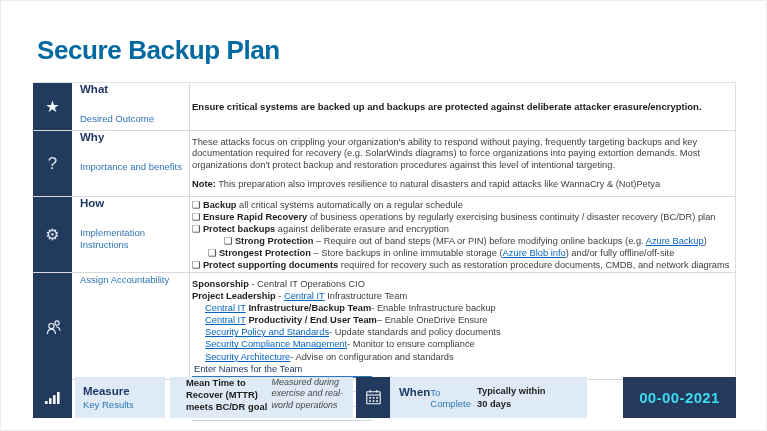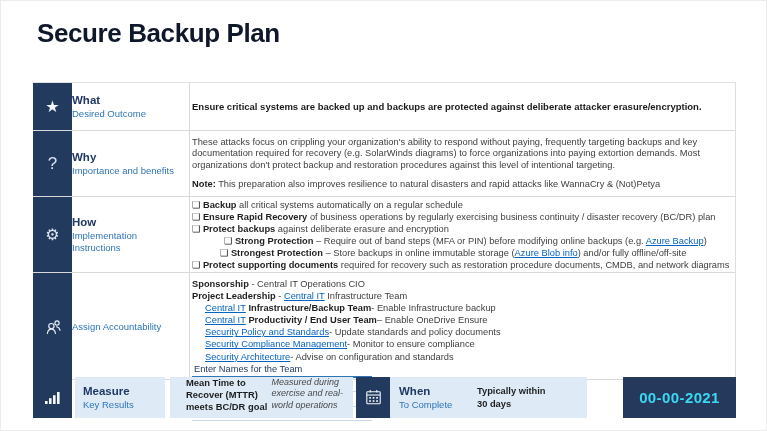--- a/index.html
+++ b/index.html
@@ -3,22 +3,22 @@
 <meta charset="utf-8">
 <style>
   html,body{margin:0;padding:0;}
   body{
     width:767px;height:431px;position:relative;overflow:hidden;
     background:#ffffff;font-family:"Liberation Sans",sans-serif;
     -webkit-font-smoothing:antialiased;
   }
   .slide{position:absolute;inset:0;background:#fff;box-shadow:inset 0 0 0 1px #ececec;}
   .page-title{
-    position:absolute;left:37px;top:18px;font-size:26px;font-weight:700;
-    color:#0f172a;letter-spacing:-0.4px;
+    position:absolute;left:37px;top:35px;font-size:26px;font-weight:700;
+    color:#0369a1;letter-spacing:-0.4px;
   }
   
   .tbl{
     position:absolute;left:33px;top:82px;width:703px;
     border-top:1px solid #e2e2e2;border-right:1px solid #dedede;box-sizing:border-box;
     background:#fff;
   }
   .trow{display:flex;border-bottom:1px solid #d9d9d9;}
   .r-what{height:47px;}
   .r-why{height:65px;}
@@ -26,21 +26,21 @@
   .r-who{height:106px;}
   .icell{
     width:39px;flex:0 0 39px;background:#223a5e;color:#fff;
     display:flex;align-items:center;justify-content:center;
   }
   .iglyph{font-size:16px;color:#f4f7fb;line-height:1;}
   .iglyph.q{font-size:17px;color:#d9e2f0;font-weight:400;}
   .iglyph.gear{font-size:16px;color:#d9e2f0;}
   .lcell{
     width:118px;flex:0 0 118px;border-right:1px solid #d9d9d9;box-sizing:border-box;
-    display:flex;flex-direction:column;justify-content:center;padding-left:0;
+    display:flex;flex-direction:column;justify-content:flex-start;padding-left:8px;gap:16px;
   }
   .rowlabel{font-size:11.5px;font-weight:700;color:#1f3864;line-height:1.15;}
   .rowsub{font-size:9.5px;color:#2e75b6;line-height:1.2;margin-top:1px;white-space:pre-line;}
   .ccell{
     flex:1;box-sizing:border-box;padding:4px 5px 4px 2px;
     display:flex;flex-direction:column;justify-content:center;
     font-size:9.3px;color:#3e3e3e;
   }
   .outcome{font-weight:700;color:#1c1c1c;font-size:9.5px;line-height:1.25;}
   .why-para{line-height:11.6px;margin:0 0 7px 0;}
@@ -81,21 +81,21 @@
     flex:1;background:#deebf7;display:flex;flex-direction:row;justify-content:center;
     padding-left:16px;box-sizing:border-box;
   }
   .metric-main{font-size:9.4px;font-weight:700;color:#1d1d1d;line-height:1.25;}
   .metric-note{font-size:9px;font-style:italic;color:#474747;line-height:1.25;}
   .b-cal{width:34px;flex:0 0 34px;background:#223a5e;display:flex;align-items:center;justify-content:center;}
   .b-when{
     width:197px;flex:0 0 197px;background:#deebf7;display:flex;align-items:center;
     box-sizing:border-box;padding-left:9px;
   }
-  .when-label{width:78px;flex:0 0 78px;display:flex;flex-direction:column;justify-content:center;}
+  .when-label{width:78px;flex:0 0 78px;display:flex;flex-direction:row;justify-content:center;}
   .timeframe{font-size:9.3px;font-weight:700;color:#1d1d1d;line-height:1.3;}
   .b-date{
     width:113px;flex:0 0 113px;background:#24395b;display:flex;align-items:center;justify-content:center;margin-left:34px;
   }
   .date-text{font-size:15px;font-weight:700;color:#3bd8f2;letter-spacing:0.4px;}
   svg{display:block;}
 </style>
 </head>
 <body>
 
@@ -141,21 +141,21 @@
       <div class="lcell">
         <div class="rowlabel">How</div>
         <div class="rowsub">Implementation
 Instructions</div>
       </div>
       <div class="ccell">
           <div class="how-line"><span class="sg-bullet">❑ </span><span class="sg-bold">Backup</span><span class="sg-plain"> all critical systems automatically on a regular schedule</span></div>
           <div class="how-line"><span class="sg-bullet">❑ </span><span class="sg-bold">Ensure Rapid Recovery</span><span class="sg-plain"> of business operations by regularly exercising business continuity / disaster recovery (BC/DR) plan</span></div>
           <div class="how-line"><span class="sg-bullet">❑ </span><span class="sg-bold">Protect backups</span><span class="sg-plain"> against deliberate erasure and encryption</span></div>
           <div class="how-line" style="margin-left: 32px;"><span class="sg-bullet">❑ </span><span class="sg-bold">Strong Protection</span><span class="sg-plain"> – Require out of band steps (MFA or PIN) before modifying online backups (e.g. </span><span class="sg-link">Azure Backup</span><span class="sg-plain">)</span></div>
-          <div class="how-line" style="margin-left: 28px;"><span class="sg-bullet">❑ </span><span class="sg-bold">Strongest Protection</span><span class="sg-plain"> – Store backups in online immutable storage (</span><span class="sg-link">Azure Blob info</span><span class="sg-plain">) and/or fully offline/off-site</span></div>
+          <div class="how-line" style="margin-left: 16px;"><span class="sg-bullet">❑ </span><span class="sg-bold">Strongest Protection</span><span class="sg-plain"> – Store backups in online immutable storage (</span><span class="sg-link">Azure Blob info</span><span class="sg-plain">) and/or fully offline/off-site</span></div>
           <div class="how-line"><span class="sg-bullet">❑ </span><span class="sg-bold">Protect supporting documents</span><span class="sg-plain"> required for recovery such as restoration procedure documents, CMDB, and network diagrams</span></div>
         </div>
     </div>
 
     <div class="trow r-who">
       <div class="icell">
         <svg width="18" height="18" viewBox="0 0 17 17">
           <g fill="none" stroke="#e8eef7" stroke-width="1.1" stroke-linecap="round">
             <circle cx="7" cy="8.6" r="2.5"></circle>
             <path d="M3.2 15.6c.3-2.6 1.9-4.2 3.8-4.2s3.5 1.6 3.8 4.2"></path>

